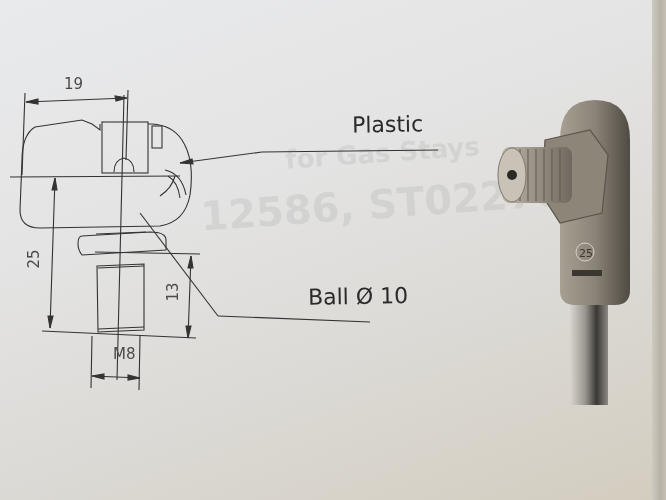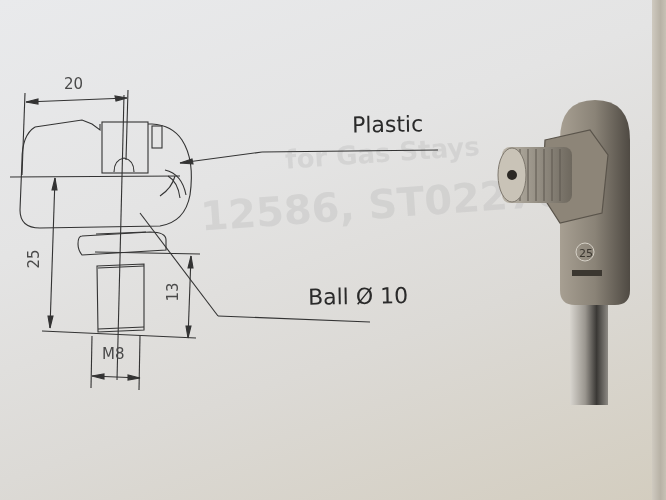--- a/index.html
+++ b/index.html
@@ -22,21 +22,21 @@
   .label {
     position: absolute; color: #2a2a2a; white-space: nowrap;
     font-family: "DejaVu Sans", sans-serif;
   }
   .label-plastic { left: 352px; top: 112px; font-size: 22px; transform: rotate(-1deg); }
   .label-ball { left: 308px; top: 284px; font-size: 22px; transform: rotate(-1deg); }
   .dim { position: absolute; color: #4a4a4a; font-size: 15px; white-space: nowrap; }
   .dim-18 { left: 64px; top: 75px; }
   .dim-25 { left: 24px; top: 250px; transform: rotate(-90deg); }
   .dim-13 { left: 163px; top: 283px; transform: rotate(-90deg); }
-  .dim-m8 { left: 102px; top: 345px; }
+  .dim-m8 { left: 113px; top: 345px; }
   svg.drawing { position: absolute; left: 0; top: 0; }
   .photo { position: absolute; left: 490px; top: 95px; width: 160px; height: 315px; }
 </style>
 </head>
 <body>
 
 <div class="page">
 
   <div class="ghost ghost-1">for Gas Stays</div>
   <div class="ghost ghost-2">12586, ST022700</div>
@@ -88,21 +88,21 @@
 
       <line x1="180" y1="163" x2="262" y2="152"></line>
       <line x1="262" y1="152" x2="438" y2="150"></line>
       <polygon points="180,163 192,159 193,164" fill="#333"></polygon>
 
       <line x1="140" y1="213" x2="218" y2="316"></line>
       <line x1="218" y1="316" x2="370" y2="322"></line>
     </g>
   </svg>
 
-  <div class="dim dim-18">20</div>
+  <div class="dim dim-18">19</div>
   <div class="dim dim-25">25</div>
   <div class="dim dim-13">13</div>
   <div class="dim dim-m8">M8</div>
 
   <div class="label label-plastic">Plastic</div>
   <div class="label label-ball">Ball Ø 10</div>
 
   <svg class="photo" viewBox="0 0 160 315">
     <defs>
       <linearGradient id="metal" x1="0" x2="1" y1="0" y2="0">

